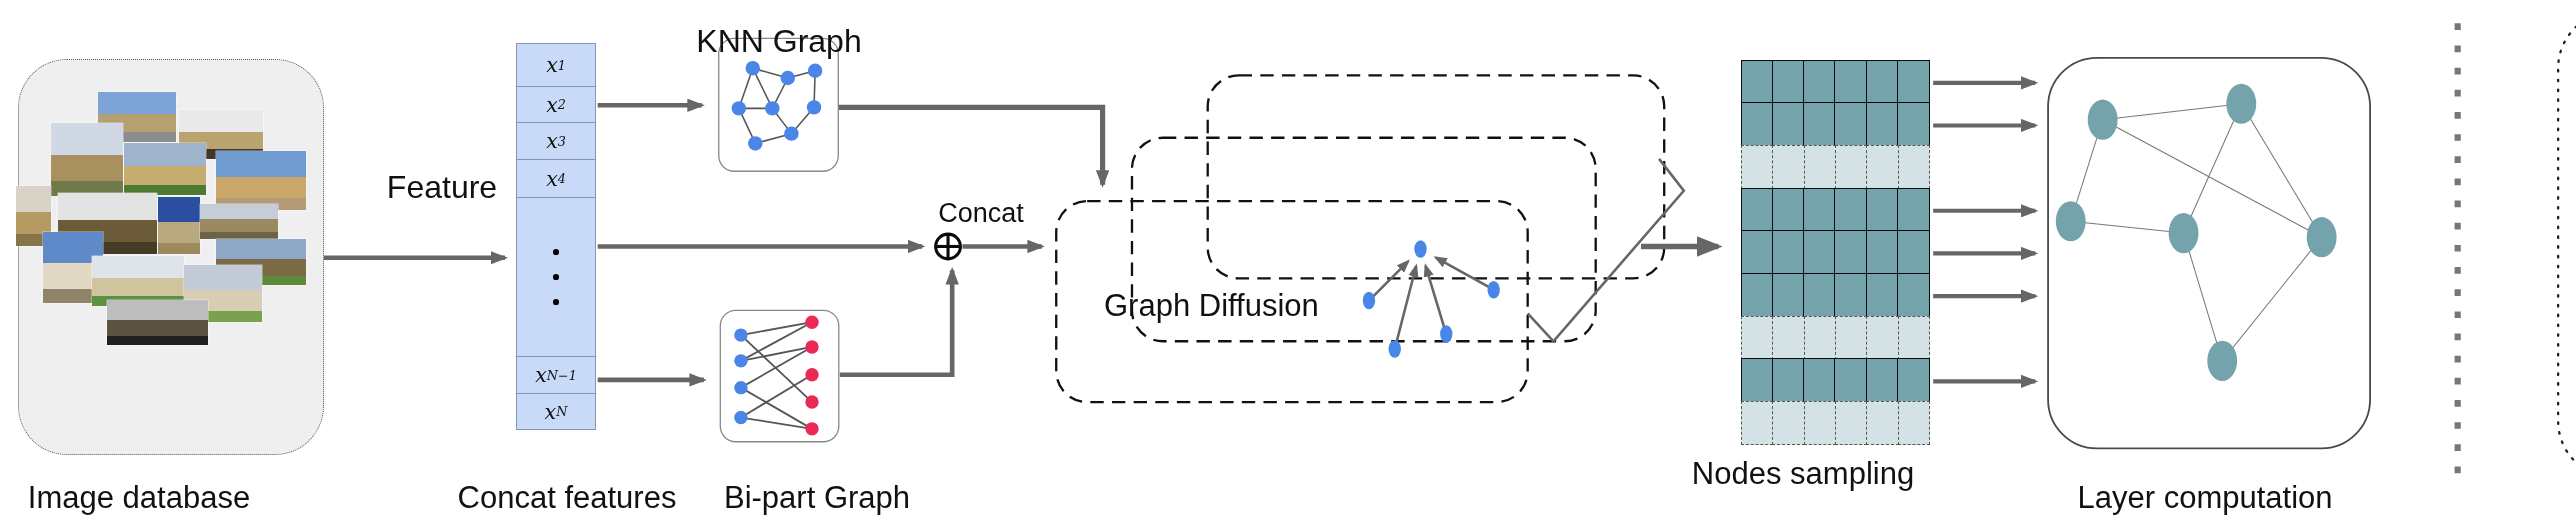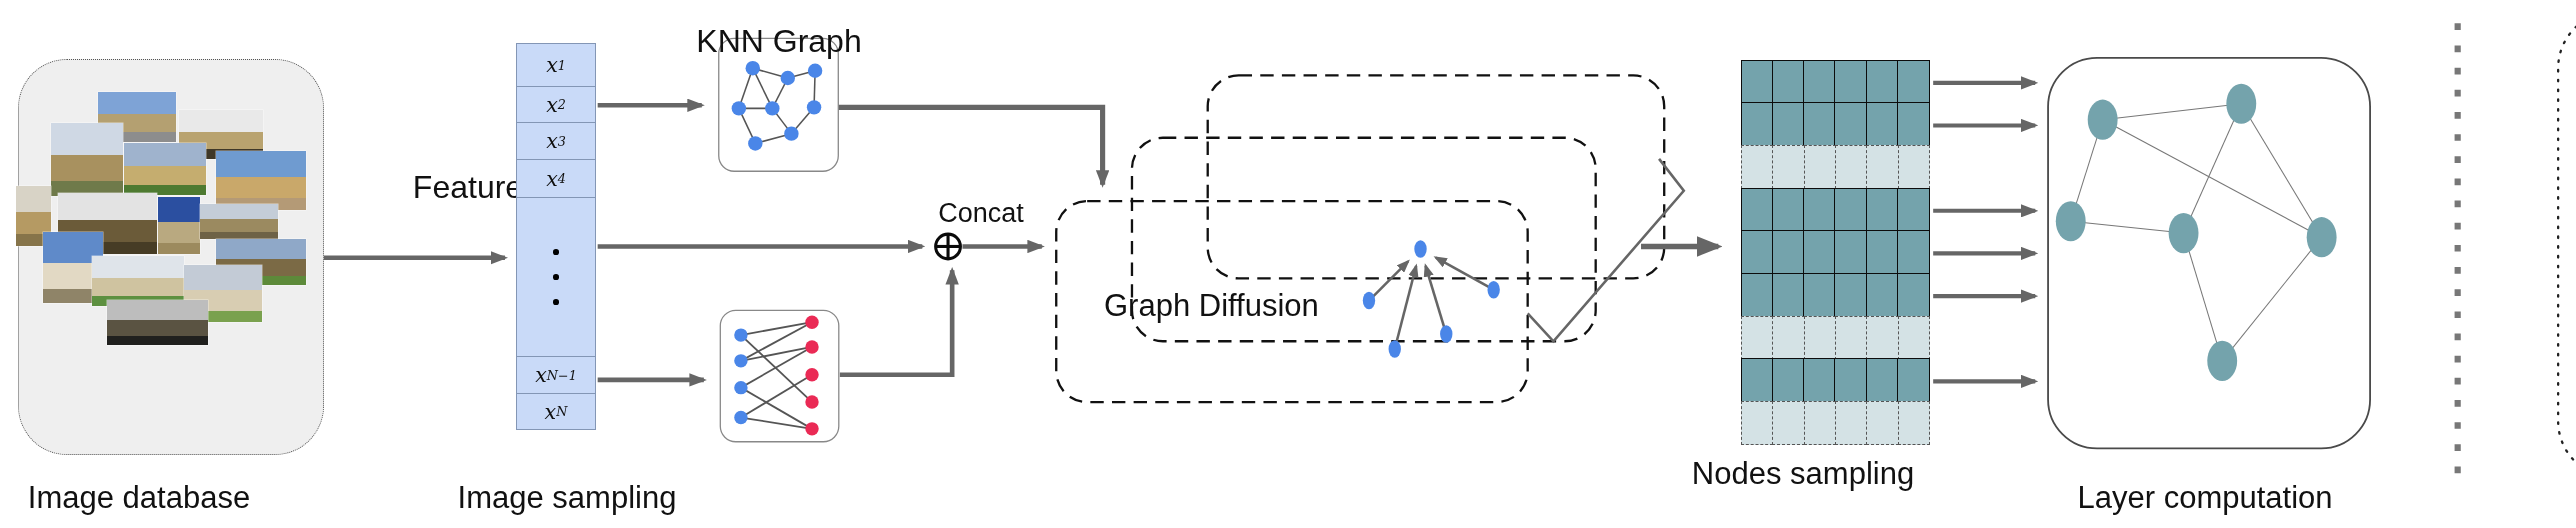--- a/index.html
+++ b/index.html
@@ -21,21 +21,21 @@
   .f-row{box-sizing:border-box;background:#c9daf8;border:1px solid #8396b5;margin-top:-1px;
          display:flex;align-items:center;justify-content:center;
          font:italic 20.6px "DejaVu Serif",serif;}
   .f-row:first-child{margin-top:0;}
   .f-dots{flex-direction:column;justify-content:center;gap:19.6px;}
   .dot{width:5.7px;height:5.7px;border-radius:50%;background:#000;}
   .m-mi{font-style:italic;font-family:"DejaVu Serif",serif;}
   .m-sub{font-style:italic;font-family:"DejaVu Serif",serif;font-size:62%;vertical-align:-0.35em;}
 
   
-  #fe-text{position:absolute;left:468px;top:166px;transform:translateX(-50%);
+  #fe-text{position:absolute;left:442px;top:166px;transform:translateX(-50%);
            font-size:32px;text-align:left;line-height:1.32;}
   #concat-label{position:absolute;left:981px;top:198px;transform:translateX(-50%);font-size:27px;}
   #gdl-text{position:absolute;left:1104px;top:284px;font-size:31px;line-height:1.4;}
 
   
   #ns-grid{position:absolute;left:1742px;top:61px;width:188px;height:384px;display:flex;flex-direction:column;}
   .g-row{flex:1;display:flex;}
   .g-cell{flex:1;box-sizing:border-box;}
   .g-row.dark .g-cell{background:#74a3ac;border:1.5px solid #0c0c0c;margin-left:-1.5px;margin-top:-1.5px;}
   .g-row.light .g-cell{background:#d4e2e5;border:1px dashed #555;margin-left:-1px;margin-top:-1px;}
@@ -236,23 +236,24 @@
       </div>
       <div class="f-row" style="height: 38px;">
         <span class="m-mi">x</span>
         <span class="m-sub">N−1</span>
       </div>
       <div class="f-row" style="height: 37px;">
         <span class="m-mi">x</span>
         <span class="m-sub">N</span>
       </div>
     </div>
-  <div class="section-label" style="left:567px;top:480px">Image sampling</div>
+  <div class="section-label" style="left:567px;top:480px">Concat features</div>
 
   <div class="small-title" style="left:779px;top:23px">KNN Graph</div>
+  <div class="section-label" style="left:817px;top:480px">Bi-part Graph</div>
 
   <div id="concat-label">Concat</div>
 
   <div id="gdl-text">
     <div>Graph Diffusion</div>
   </div>
 
   <div id="ns-grid">
       <div class="g-row dark">
         <div class="g-cell"></div>

